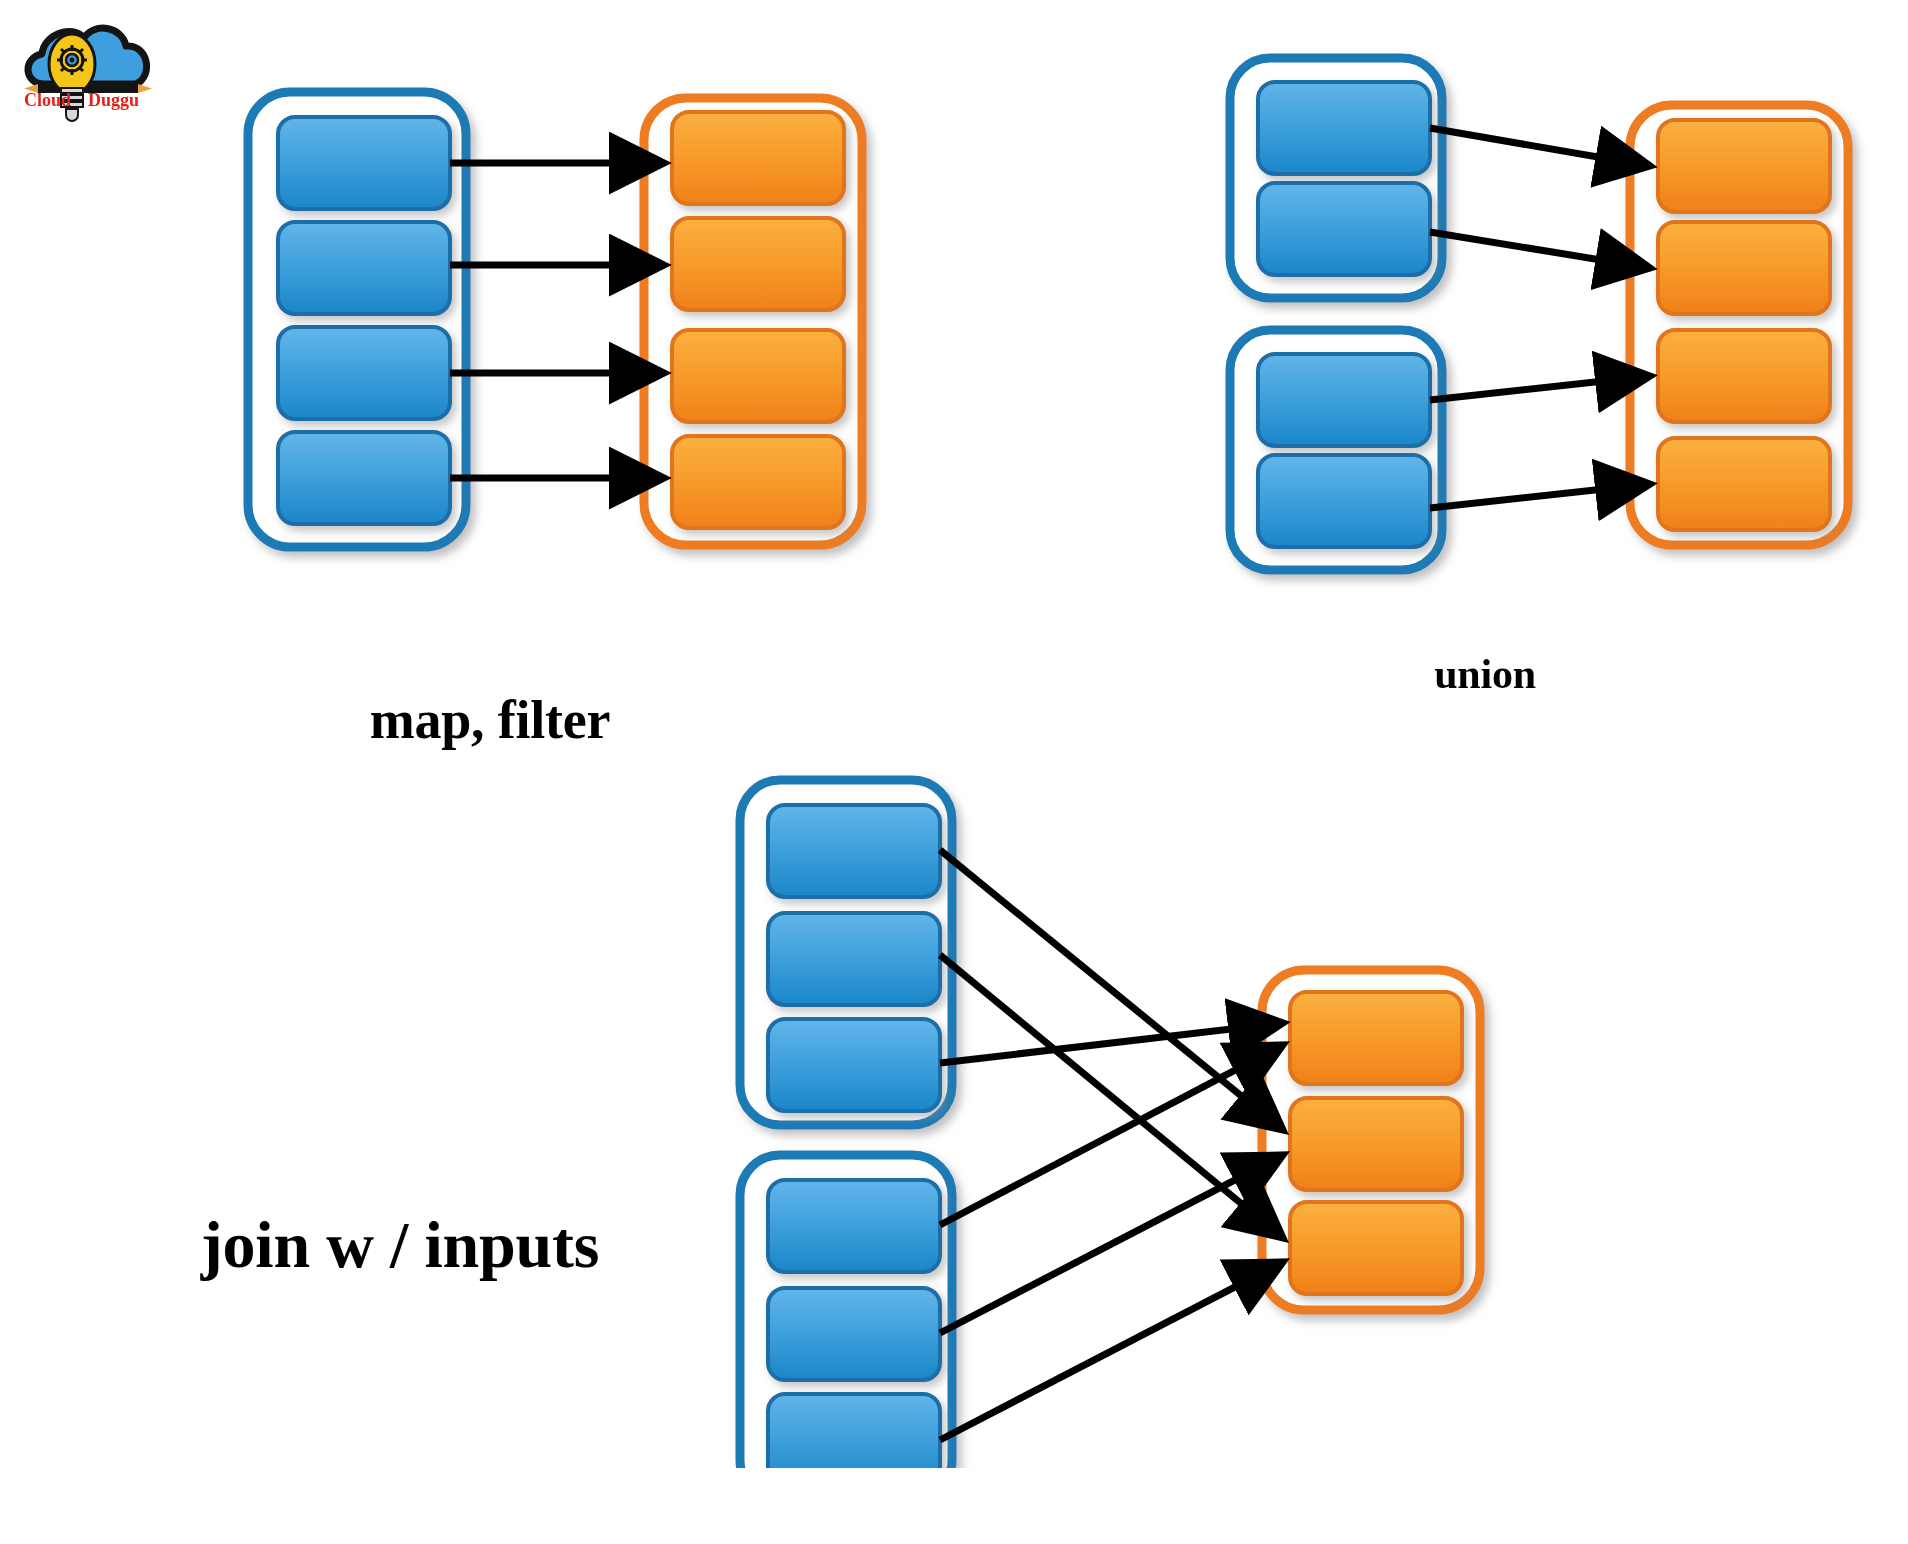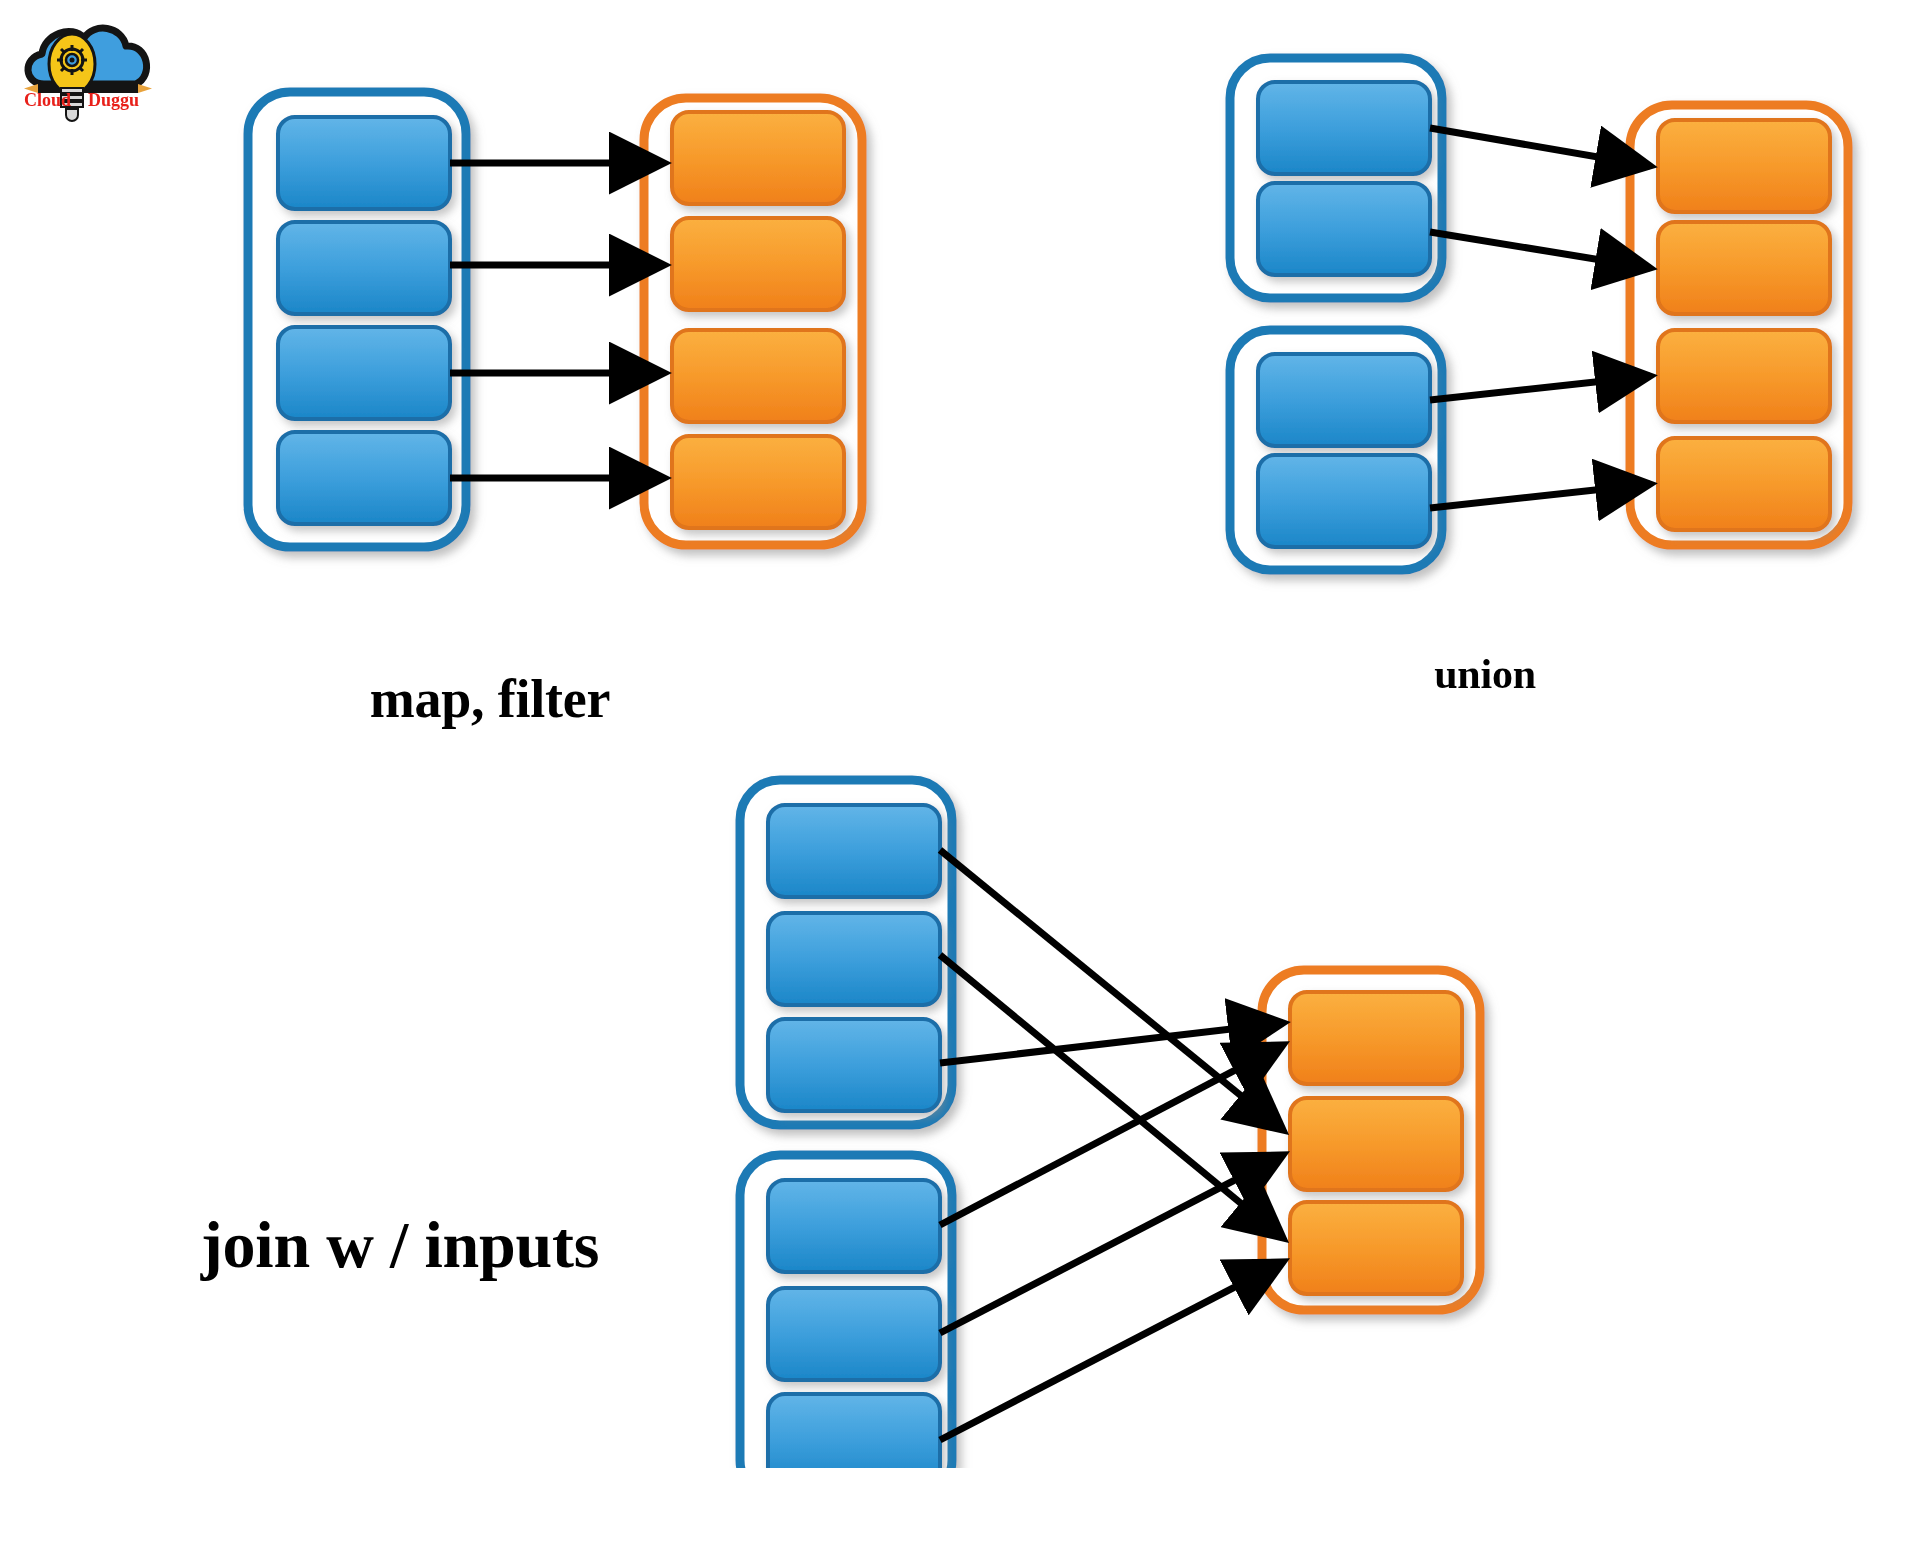--- a/index.html
+++ b/index.html
@@ -34,21 +34,21 @@
     font-family: "Liberation Serif", "DejaVu Serif", serif;
     font-weight: bold;
     color: #000000;
     white-space: pre;
     text-align: center;
     line-height: 1.12;
     letter-spacing: -0.2px;
   }
   #caption-map-filter {
     left: 260px;
-    top: 548px;
+    top: 569px;
     width: 460px;
     font-size: 54px;
   }
   #caption-union {
     left: 1320px;
     top: 557px;
     width: 330px;
     font-size: 42px;
     text-align: center;
   }

